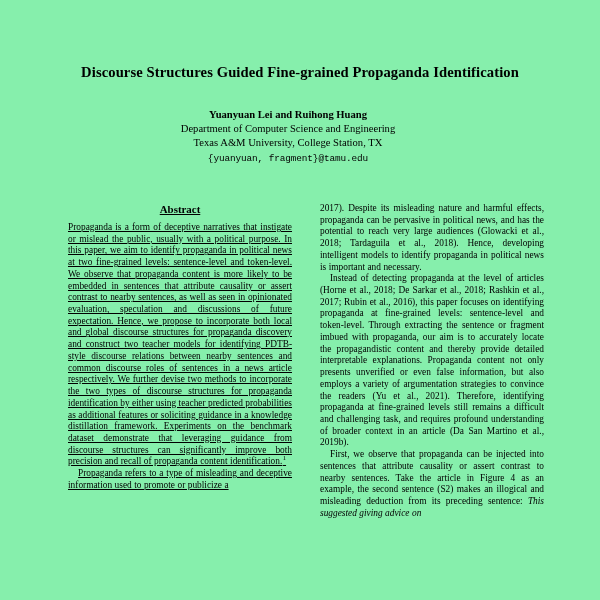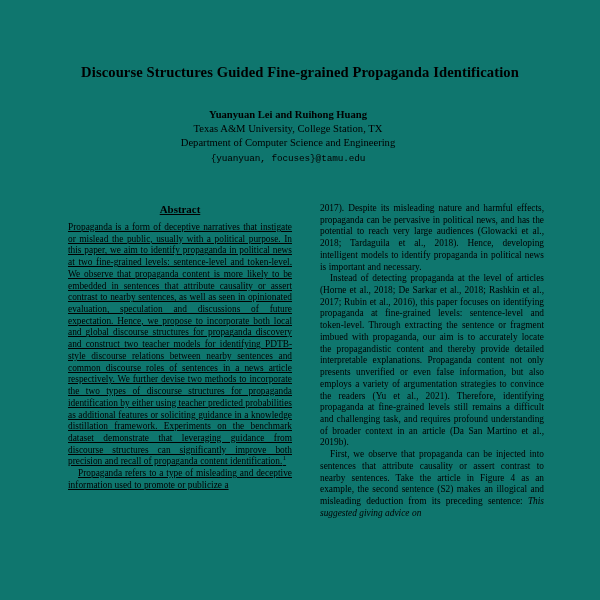--- a/index.html
+++ b/index.html
@@ -14,21 +14,21 @@
     font-family: "Liberation Serif", "DejaVu Serif", serif;
     color: #000000;
     -webkit-font-smoothing: antialiased;
   }
   .page {
     position: relative;
     width: 600px;
     height: 600px;
     box-sizing: border-box;
     padding: 0;
-    background: #0f766e;
+    background: #86efac;
     overflow: hidden;
   }
 
   
   .paper-title {
     margin: 0;
     padding: 63px 60px 0 60px;
     text-align: center;
     font-size: 14.6px;
     font-weight: bold;
@@ -122,23 +122,23 @@
 </style>
 </head>
 <body>
 
 <div class="page">
 
   <h1 class="paper-title">Discourse Structures Guided Fine-grained Propaganda Identification</h1>
 
   <div class="author-block">
     <span class="author-names">Yuanyuan Lei and Ruihong Huang</span>
+    <span class="affiliation-line">Department of Computer Science and Engineering</span>
     <span class="affiliation-line">Texas A&amp;M University, College Station, TX</span>
-    <span class="affiliation-line">Department of Computer Science and Engineering</span>
-    <span class="email-line">{yuanyuan, focuses}@tamu.edu</span>
+    <span class="email-line">{yuanyuan, fragment}@tamu.edu</span>
   </div>
 
   <div class="columns">
 
     <div class="column col-left">
 
       <h2 class="section-heading-centered">Abstract</h2>
 
       <p class="para abstract-body"><span>Propaganda is a form of deceptive narratives that instigate or mislead the public, usually with a political purpose. In this paper, we aim to identify propaganda in political news at two fine-grained levels: sentence-level and token-level. We observe that propaganda content is more likely to be embedded in sentences that attribute causality or assert contrast to nearby sentences, as well as seen in opinionated evaluation, speculation and discussions of future expectation. Hence, we propose to incorporate both local and global discourse structures for propaganda discovery and construct two teacher models for identifying PDTB-style discourse relations between nearby sentences and common discourse roles of sentences in a news article respectively. We further devise two methods to incorporate the two types of discourse structures for propaganda identification by either using teacher predicted probabilities as additional features or soliciting guidance in a knowledge distillation framework. Experiments on the benchmark dataset demonstrate that leveraging guidance from discourse structures can significantly improve both precision and recall of propaganda content identification.</span><sup class="footnote-marker">1</sup></p>
 

